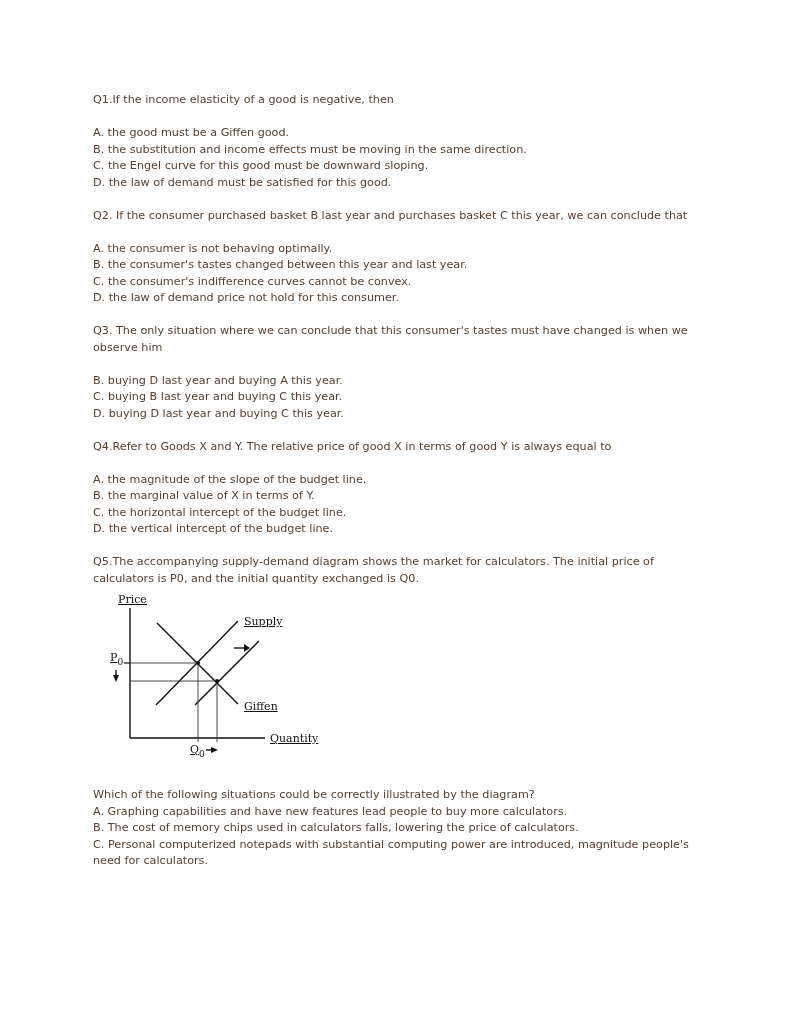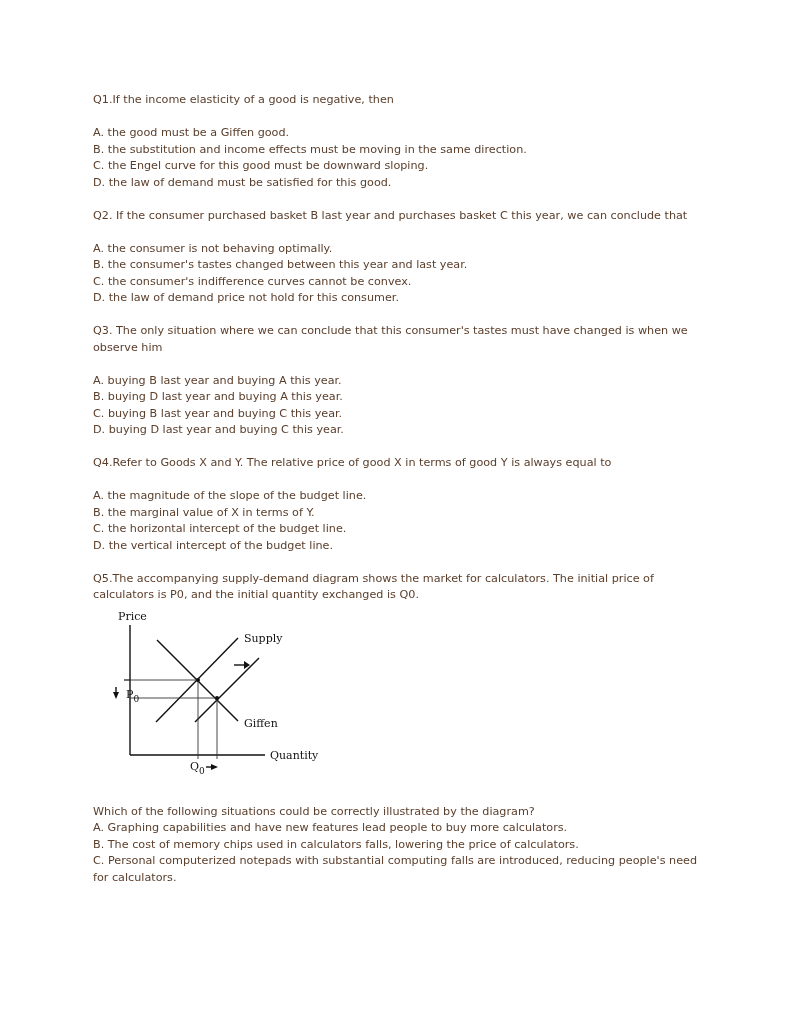--- a/index.html
+++ b/index.html
@@ -7,21 +7,21 @@
   .page {
     position: absolute; left: 93px; top: 92px; width: 610px;
     font-family: "DejaVu Sans", sans-serif;
     font-size: 11.2px; line-height: 16.5px; color: #5a3e2b;
   }
   .q { margin: 0; }
   .gap { height: 16.5px; }
   .opt { margin: 0; }
   .diagram { position: relative; width: 240px; height: 185px; margin: 5px 0 10px 5px; }
   .diagram svg { position: absolute; left: 0; top: 0; }
-  .lbl { position: absolute; font-family: "DejaVu Serif", serif; font-size: 11px; color: #111; }
+  .lbl { position: absolute; font-family: "DejaVu Serif", serif; font-size: 11px; color: #111; text-decoration: underline; }
   .sub { font-size: 9px; position: relative; top: 4px; }
 </style>
 </head>
 <body>
 
 <div class="page">
 
   <p class="q">Q1.If the income elasticity of a good is negative, then</p>
   <div class="gap"></div>
   <p class="opt">A. the good must be a Giffen good.</p>
@@ -33,21 +33,20 @@
   <p class="q">Q2. If the consumer purchased basket B last year and purchases basket C this year, we can conclude that</p>
   <div class="gap"></div>
   <p class="opt">A. the consumer is not behaving optimally.</p>
   <p class="opt">B. the consumer's tastes changed between this year and last year.</p>
   <p class="opt">C. the consumer's indifference curves cannot be convex.</p>
   <p class="opt">D. the law of demand price not hold for this consumer.</p>
   <div class="gap"></div>
 
   <p class="q">Q3. The only situation where we can conclude that this consumer's tastes must have changed is when we observe him</p>
   <div class="gap"></div>
-  <p class="opt">A. buying B last year and buying A this year.</p>
   <p class="opt">B. buying D last year and buying A this year.</p>
   <p class="opt">C. buying B last year and buying C this year.</p>
   <p class="opt">D. buying D last year and buying C this year.</p>
   <div class="gap"></div>
 
   <p class="q">Q4.Refer to Goods X and Y. The relative price of good X in terms of good Y is always equal to</p>
   <div class="gap"></div>
   <p class="opt">A. the magnitude of the slope of the budget line.</p>
   <p class="opt">B. the marginal value of X in terms of Y.</p>
   <p class="opt">C. the horizontal intercept of the budget line.</p>
@@ -91,22 +90,22 @@
       <g>
         <line x1="108" y1="158" x2="114" y2="158" stroke="#111" stroke-width="1.4"></line>
         <polygon points="113,155 120,158 113,161" fill="#111"></polygon>
       </g>
       <line x1="26" y1="71" x2="32" y2="71" stroke="#111" stroke-width="1.2"></line>
     </svg>
     <span class="lbl" style="left:20px; top:0px;">Price</span>
     <span class="lbl" style="left:146px; top:22px;">Supply</span>
     <span class="lbl" style="left:146px; top:107px;">Giffen</span>
     <span class="lbl" style="left:172px; top:139px;">Quantity</span>
-    <span class="lbl" style="left:28px; top:58px;margin-top:20px;"><span>P</span><span class="sub">0</span></span>
+    <span class="lbl" style="left:12px; top:58px;"><span>P</span><span class="sub">0</span></span>
     <span class="lbl" style="left:92px; top:150px;"><span>Q</span><span class="sub">0</span></span>
   </div>
 
   <p class="q">Which of the following situations could be correctly illustrated by the diagram?</p>
   <p class="opt">A. Graphing capabilities and have new features lead people to buy more calculators.</p>
   <p class="opt">B. The cost of memory chips used in calculators falls, lowering the price of calculators.</p>
-  <p class="opt">C. Personal computerized notepads with substantial computing falls are introduced, reducing people's need for calculators.</p>
+  <p class="opt">C. Personal computerized notepads with substantial computing power are introduced, magnitude people's need for calculators.</p>
 
 </div>
 
 </body></html>

